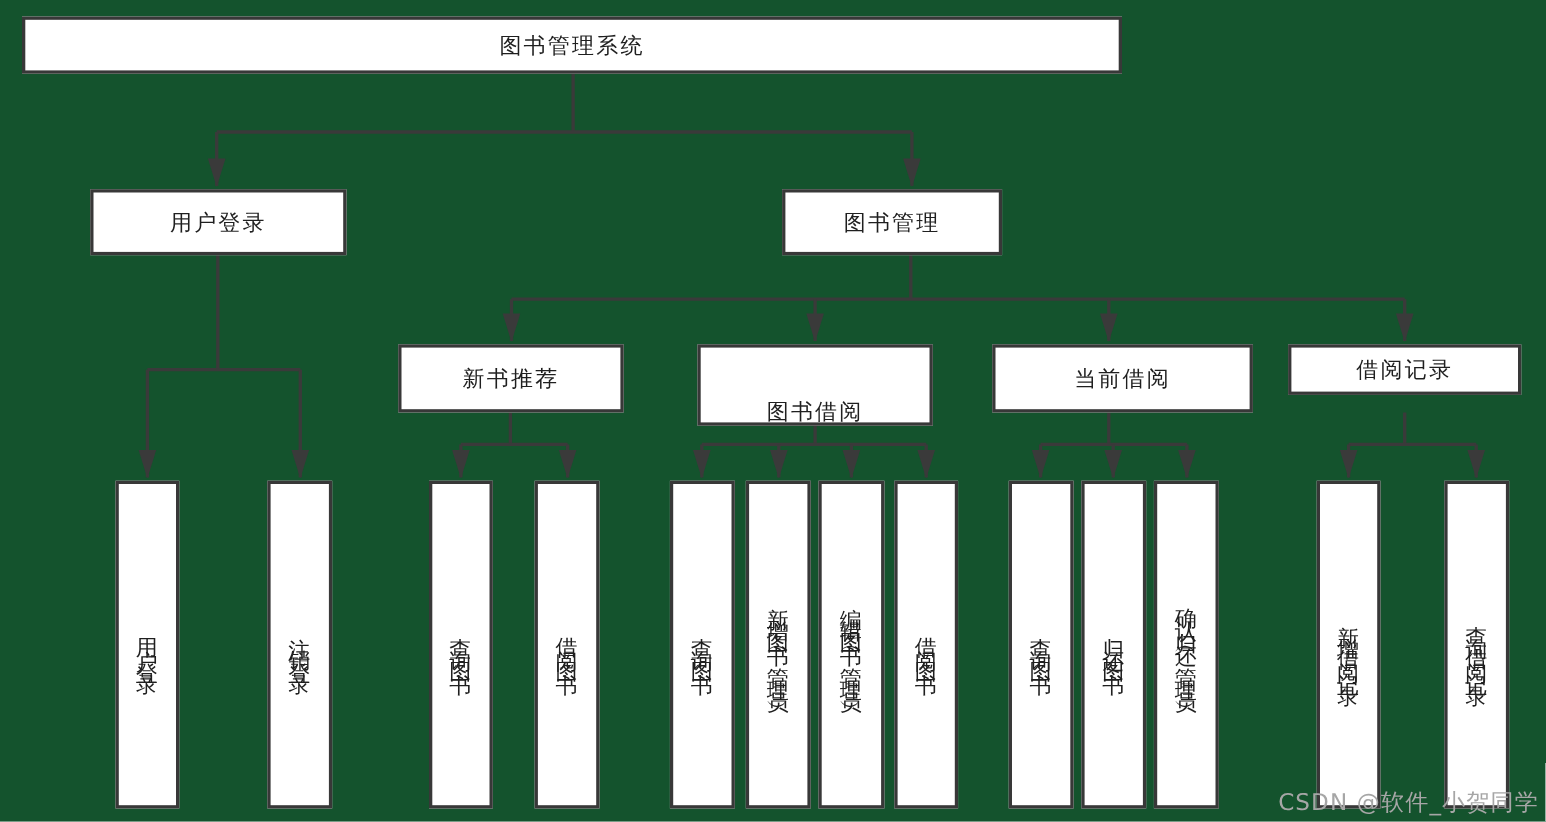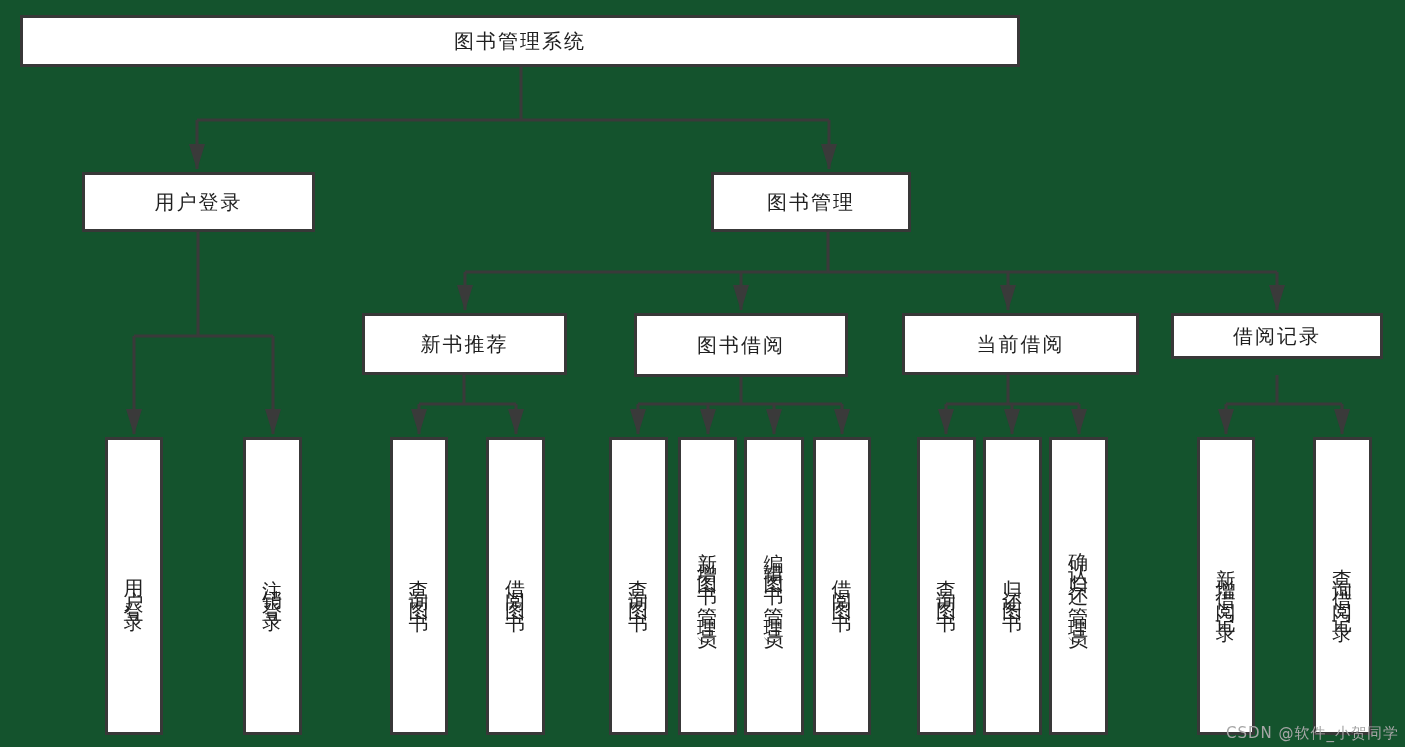--- a/index.html
+++ b/index.html
@@ -46,21 +46,21 @@
     font-size: 20px;
     white-space: nowrap;
   }
   
   .n-root       { left: 20px;   top: 15px;  width: 1000px; height: 52px; }
   
   .n-userlogin  { left: 82px;   top: 172px; width: 233px;  height: 60px; }
   .n-bookmgmt   { left: 711px;  top: 172px; width: 200px;  height: 60px; }
   
   .n-newbook    { left: 362px;  top: 313px; width: 205px;  height: 62px; }
-  .n-bookborrow { left: 634px;  top: 313px; width: 214px;  height: 64px; }
+  .n-bookborrow { left: 634px;  top: 313px; width: 214px;  height: 74px; align-items: flex-end; }
   .n-curborrow  { left: 902px;  top: 313px; width: 237px;  height: 62px; }
   .n-records    { left: 1171px; top: 313px; width: 212px;  height: 46px; }
   
   .leaf { top: 437px; height: 298px; }
   .l-a1 { left: 105px;  width: 58px; }
   .l-a2 { left: 243px;  width: 59px; }
   .l-b1 { left: 390px;  width: 58px; }
   .l-b2 { left: 486px;  width: 59px; }
   .l-c1 { left: 609px;  width: 59px; }
   .l-c2 { left: 678px;  width: 59px; }
@@ -69,21 +69,21 @@
   .l-d1 { left: 917px;  width: 59px; }
   .l-d2 { left: 983px;  width: 59px; }
   .l-d3 { left: 1049px; width: 59px; }
   .l-e1 { left: 1197px; width: 58px; }
   .l-e2 { left: 1313px; width: 59px; }
   .watermark {
     position: absolute;
     right: 6px;
     bottom: 4px;
     color: #a6a6a6;
-    font-size: 15px;
+    font-size: 21px;
     letter-spacing: 1px;
     white-space: nowrap;
   }
 </style>
 </head>
 <body>
 
 <div class="canvas">
 
   <svg class="connectors" viewBox="0 0 1405 747" xmlns="http://www.w3.org/2000/svg">

